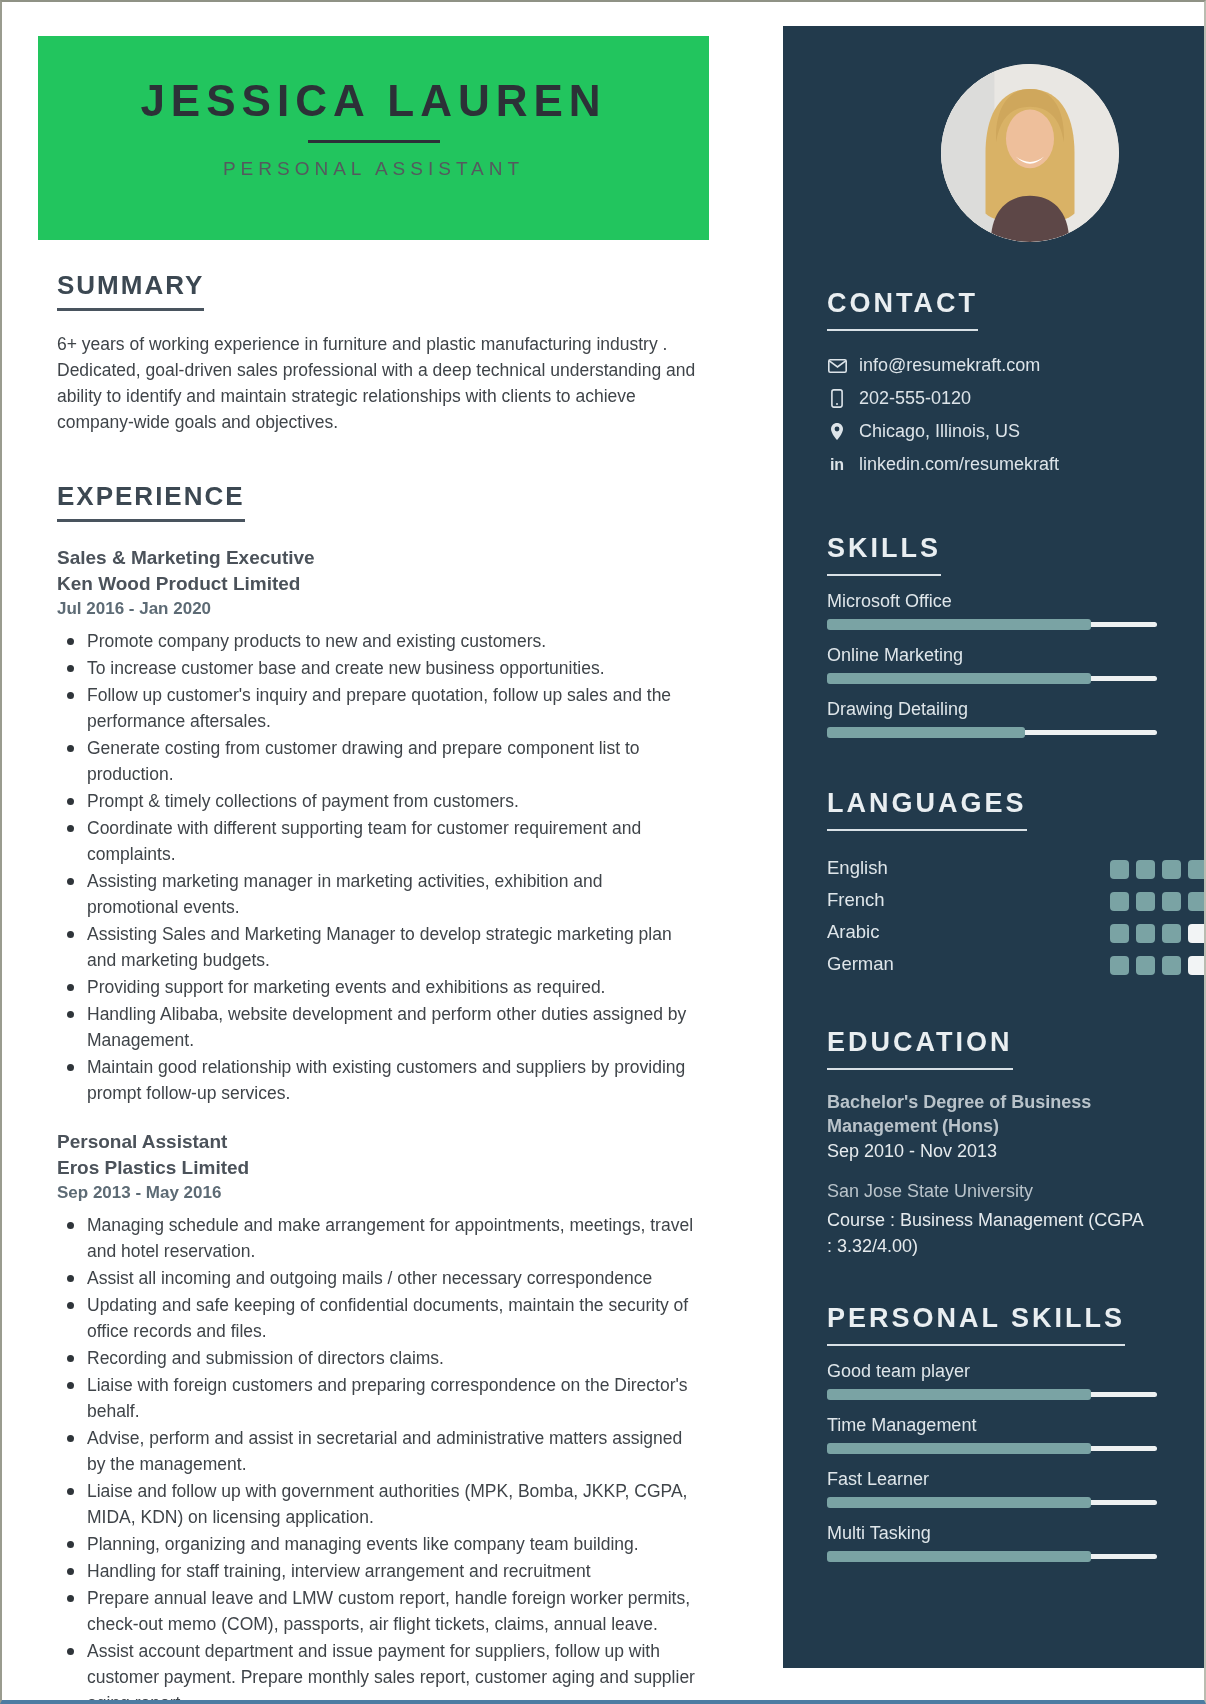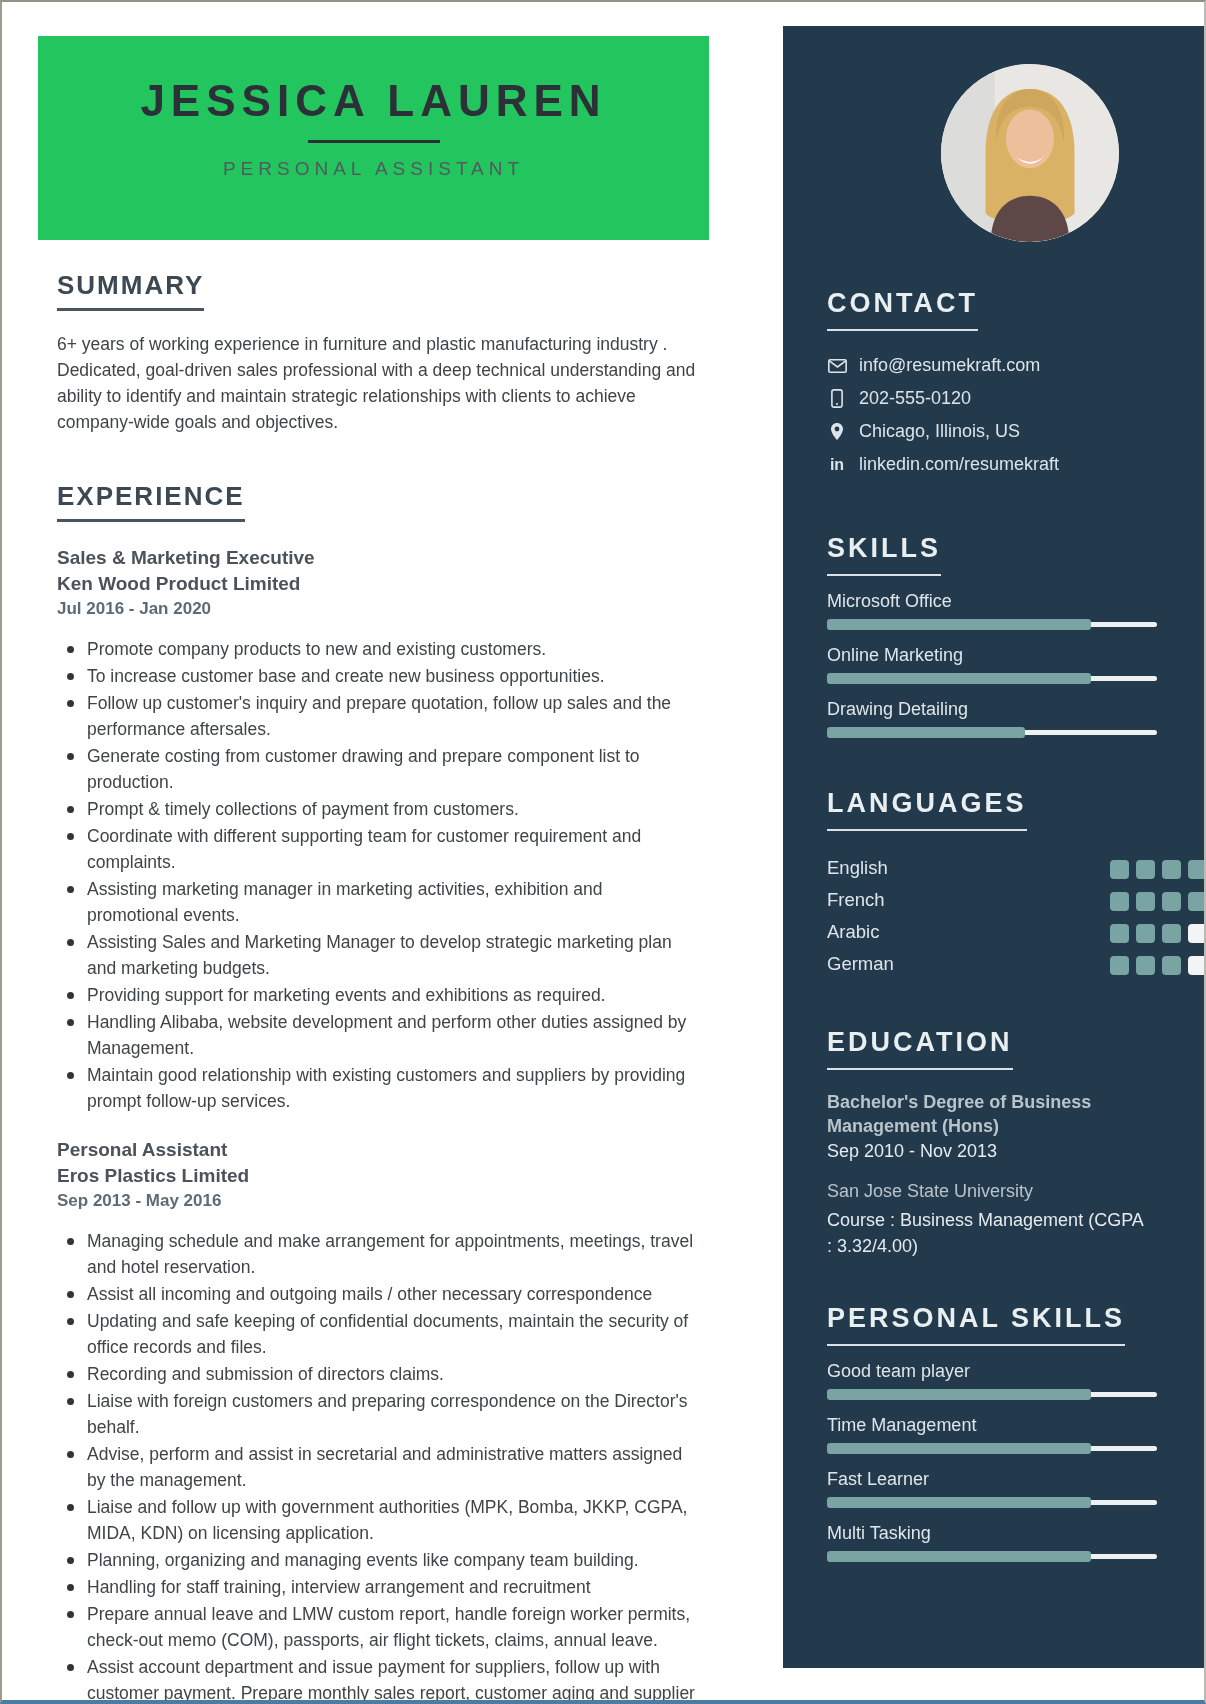--- a/index.html
+++ b/index.html
@@ -28,21 +28,21 @@
   h2.lhead {
     display:inline-block; font-size:26px; font-weight:700; letter-spacing:2px;
     color:#3c4852; border-bottom:3px solid #49545e; padding-bottom:7px;
   }
   .summary-text { margin-top:20px; font-size:17.5px; line-height:26px; color:#3f4449; width:642px; }
   .exp-head-wrap { margin-top:46px; }
   .job { margin-top:23px; }
   .job-header { display:flex; justify-content:space-between; align-items:flex-start;flex-direction:column; }
   .job-titles { font-size:19px; font-weight:700; color:#4b525a; line-height:26px; }
   .job-dates { font-size:17px; font-weight:700; color:#5d6b75; white-space:nowrap; padding-top:2px; }
-  ul.bullets { list-style:none; margin-top:17px; }
+  ul.bullets { list-style:none; margin-top:9px; }
   ul.bullets li {
     position:relative; padding-left:30px; font-size:17.5px; line-height:26px;
     margin-bottom:1px; color:#3f4449; width:640px;
   }
   ul.bullets li::before {
     content:""; position:absolute; left:10px; top:10px; width:7px; height:7px;
     border-radius:50%; background:#2f353a;
   }
 
   

